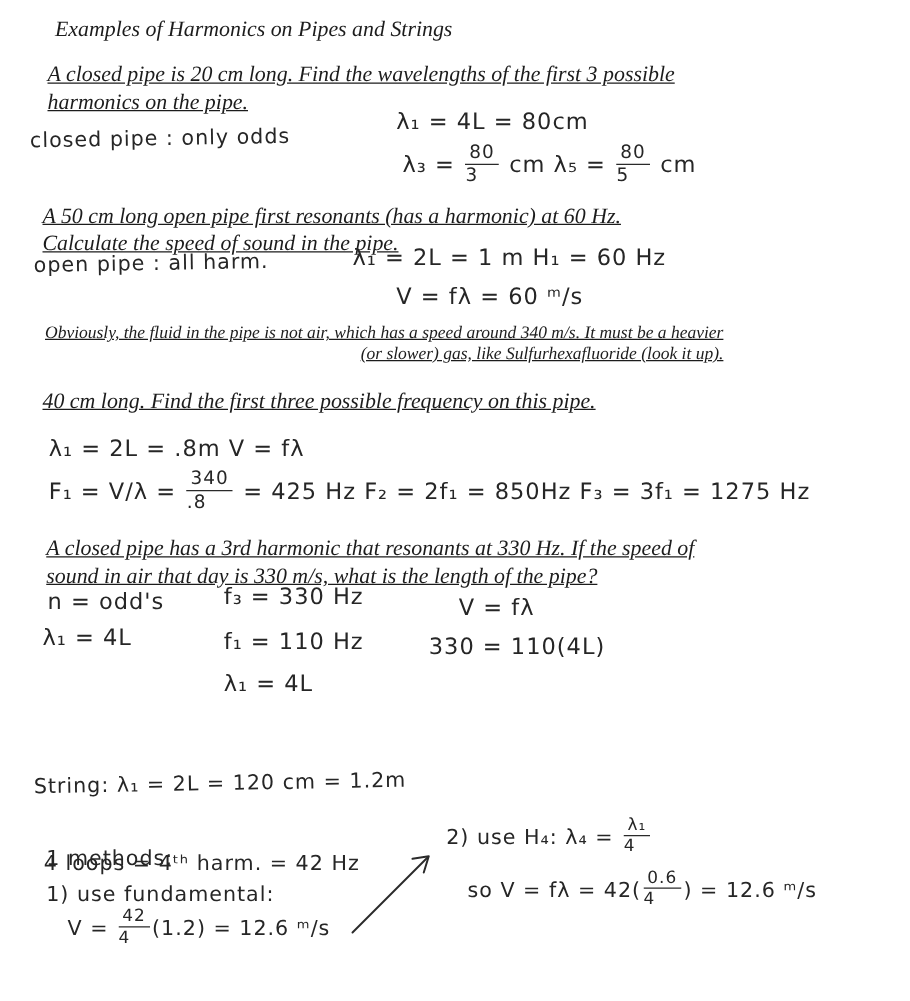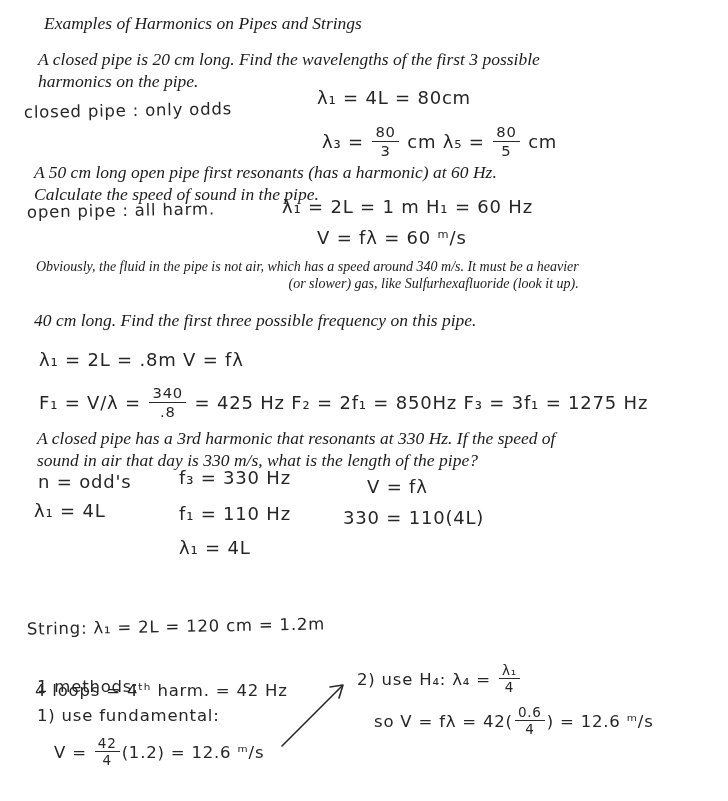--- a/index.html
+++ b/index.html
@@ -14,21 +14,21 @@
   
   .q{
     position:absolute;
     font-family:"Liberation Serif",serif;
     font-style:italic;
     font-size:17.5px;
     line-height:22px;
     color:#1c1c1c;
     white-space:nowrap;
   }
-  .q .ql{white-space:nowrap;}
+  .q .ql{white-space:nowrap;text-decoration:underline;}
   .title{font-size:17.5px;}
   .note{
     font-size:14px;
     line-height:17px;
     text-align:right;
   }
   
   .hand{
     position:absolute;
     font-family:"DejaVu Sans",sans-serif;
@@ -39,24 +39,24 @@
     white-space:nowrap;
   }
   .hand.big{font-size:18px;}
   .tilt{transform:rotate(-1deg);}
   
   .frac{
     display:inline-block;
     vertical-align:middle;
     position:relative;
     top:-2px;
-    text-align:center;
+    text-align:left;
     line-height:1.05;
     font-size:0.82em;
-    margin:12px 2px;
+    margin:2px 2px;
   }
   .frac .num{display:block;border-bottom:1.4px solid #2a2a2a;padding:0 3px 1px 3px;}
   .frac .den{display:block;padding-top:1px;}
   .arrow-wrap{position:absolute;}
 </style>
 </head>
 <body>
 
 <div id="doc">
 

